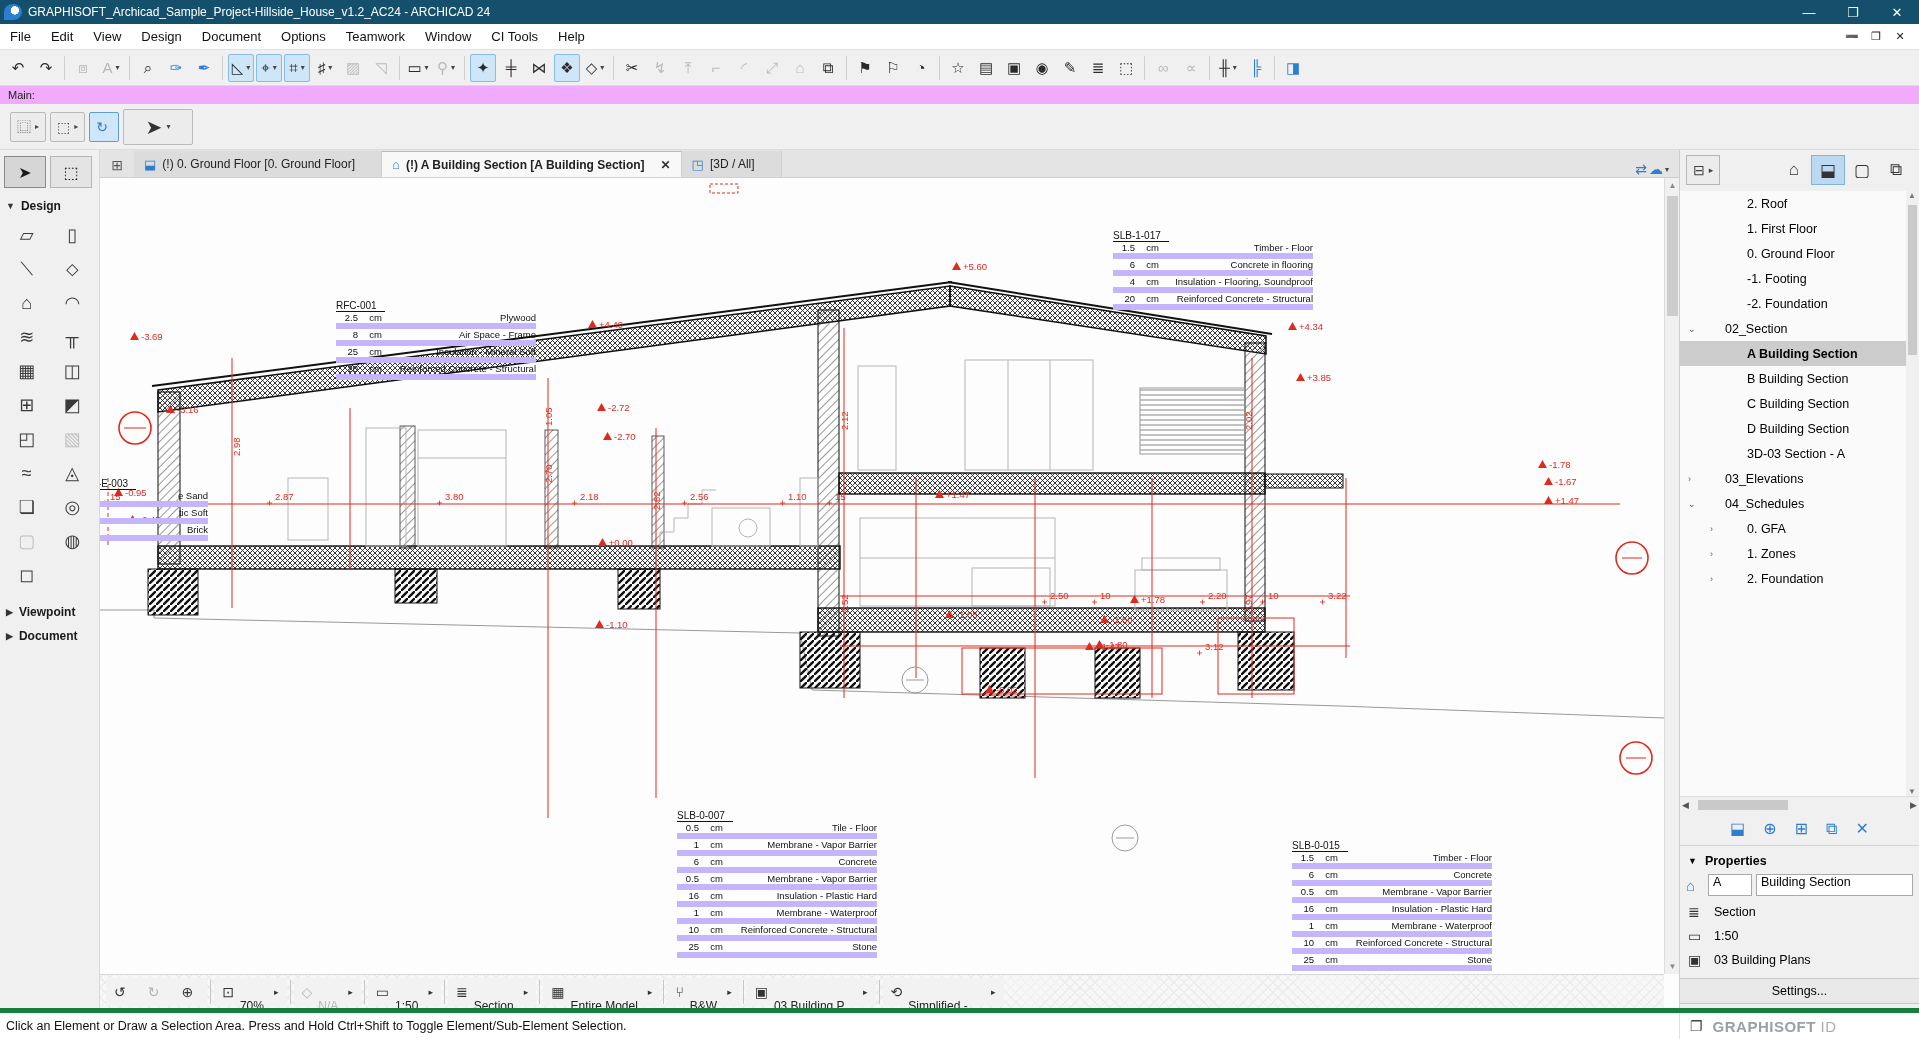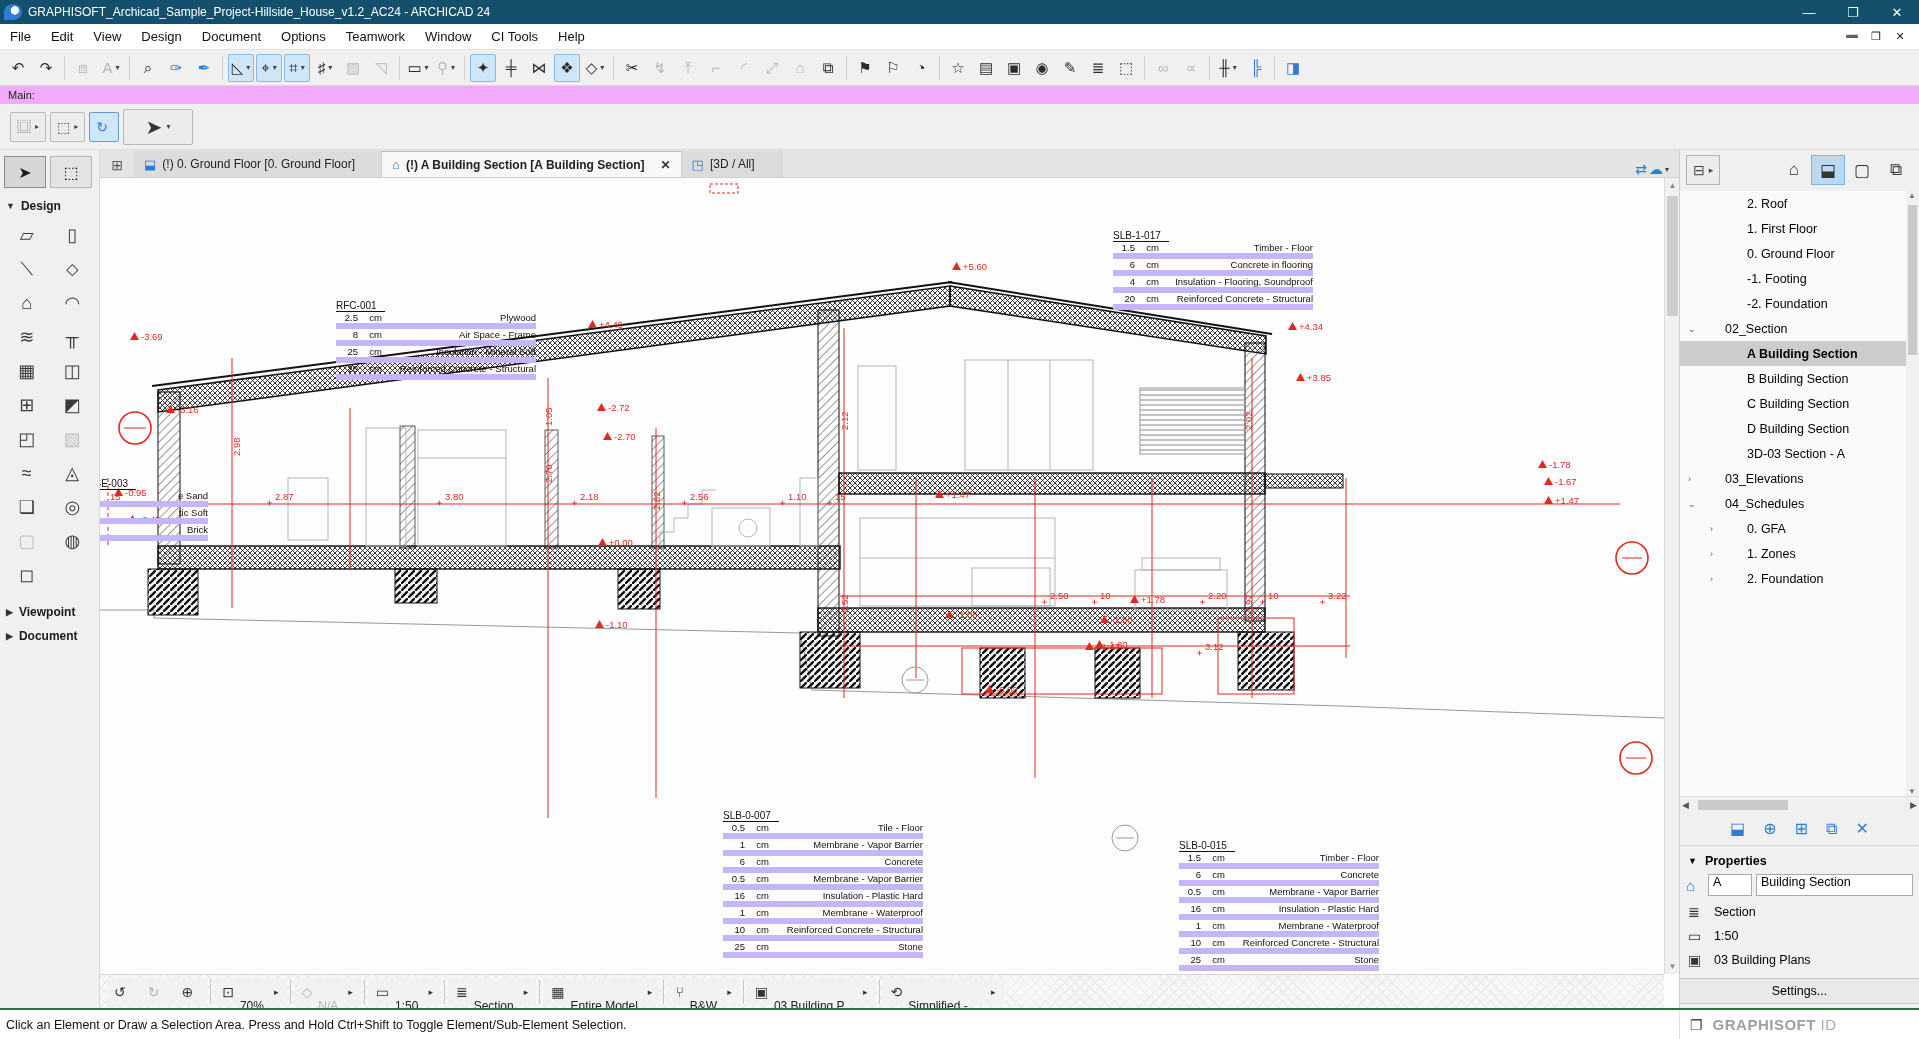--- a/index.html
+++ b/index.html
@@ -67,22 +67,22 @@
 
   
   .mat-table { position:absolute; background:transparent; font-family:"Liberation Sans", sans-serif; font-size:9.5px; color:#111; width:200px; }
   .mat-title { font-size:10px; border-bottom:1px solid #111; display:inline-block; padding-right:8px; }
   .mat-row { display:flex; border-bottom:6px solid #c4b5fd; line-height:11px;text-align:right; }
   .mat-row .mv { width:22px; }
   .mat-row .mu { width:24px; }
   .mat-row .mn { flex:1; }
   .t-rfc  { left:236px; top:122px; }
   .t-slb1 { left:1013px; top:52px; }
-  .t-slb7 { left:623px; top:632px; }
-  .t-slb15{ left:1079px; top:662px; }
+  .t-slb7 { left:577px; top:632px; }
+  .t-slb15{ left:1192px; top:662px; }
   .t-left { left:-2px; top:300px; width:110px; }
 
   
   .quickbar { position:absolute; left:0; right:15px; bottom:0; height:34px; display:flex; align-items:center;
       background:repeating-linear-gradient(45deg,#ececec 0 1px,transparent 1px 7px),repeating-linear-gradient(-45deg,#ececec 0 1px,transparent 1px 7px),#f7f7f7;
       border-top:1px solid #d8d8d8; font-size:12px; color:#222; padding-left:6px; }
   .qitem { display:flex; align-items:center; height:28px; background:#f2f2f2; padding:0 8px; gap:6px; }
   .qitem[data-sep="true"] { width:1px; min-width:1px; padding:0; background:#c6c6c6; height:24px; margin:0 3px; }
   .qitem .qglyph { font-size:14px; color:#333; }
   .qitem[data-state="disabled"] .qglyph, .qitem[data-state="disabled"] .qlabel { color:#b5b5b5; }
@@ -121,21 +121,21 @@
   .prop-idrow { display:flex; align-items:center; gap:4px; padding:2px 6px; }
   .prop-idrow .pico { color:#2d7dd2; font-size:15px; width:18px; }
   .prop-input { background:#fff; border:1px solid #a9a9a9; height:22px; font-size:12.5px; padding:0 4px; font-family:"Liberation Sans",sans-serif; }
   .prop-input.small { width:44px; }
   .prop-input.wide { flex:1; }
   .prop-row { display:flex; align-items:center; gap:8px; padding:6px 8px 2px 8px; }
   .prop-row .pico { font-size:14px; color:#333; width:18px; }
   .settings-btn { margin-top:8px; height:26px; border-top:1px solid #c9c9c9; border-bottom:1px solid #c9c9c9; background:#e9e9e9; display:flex; align-items:center; justify-content:center; font-size:12.5px; }
 
   
-  .statusbar { height:31px; background:#ffffff; border-top:2px solid #15803d; display:flex; align-items:center; font-size:12.5px; color:#111; padding-left:6px; }
+  .statusbar { height:31px; background:#ffffff; border-top:5px solid #15803d; display:flex; align-items:center; font-size:12.5px; color:#111; padding-left:6px; }
   .statusbar .brand { margin-left:auto; width:240px; display:flex; align-items:center; gap:10px; border-left:1px solid #e0e0e0; height:100%; padding-left:10px; }
   .statusbar .brand .bico { font-size:14px; color:#444; }
   .statusbar .brand .btxt { color:#a9adb3; font-size:15px; letter-spacing:0.5px; }
   .statusbar .brand .btxt b { color:#9aa0a6; font-weight:bold; }
 
   
   .red-label { font-family:"Liberation Sans",sans-serif; font-size:9.5px; fill:#df2b1e; }
 </style>
 </head>
 <body>

